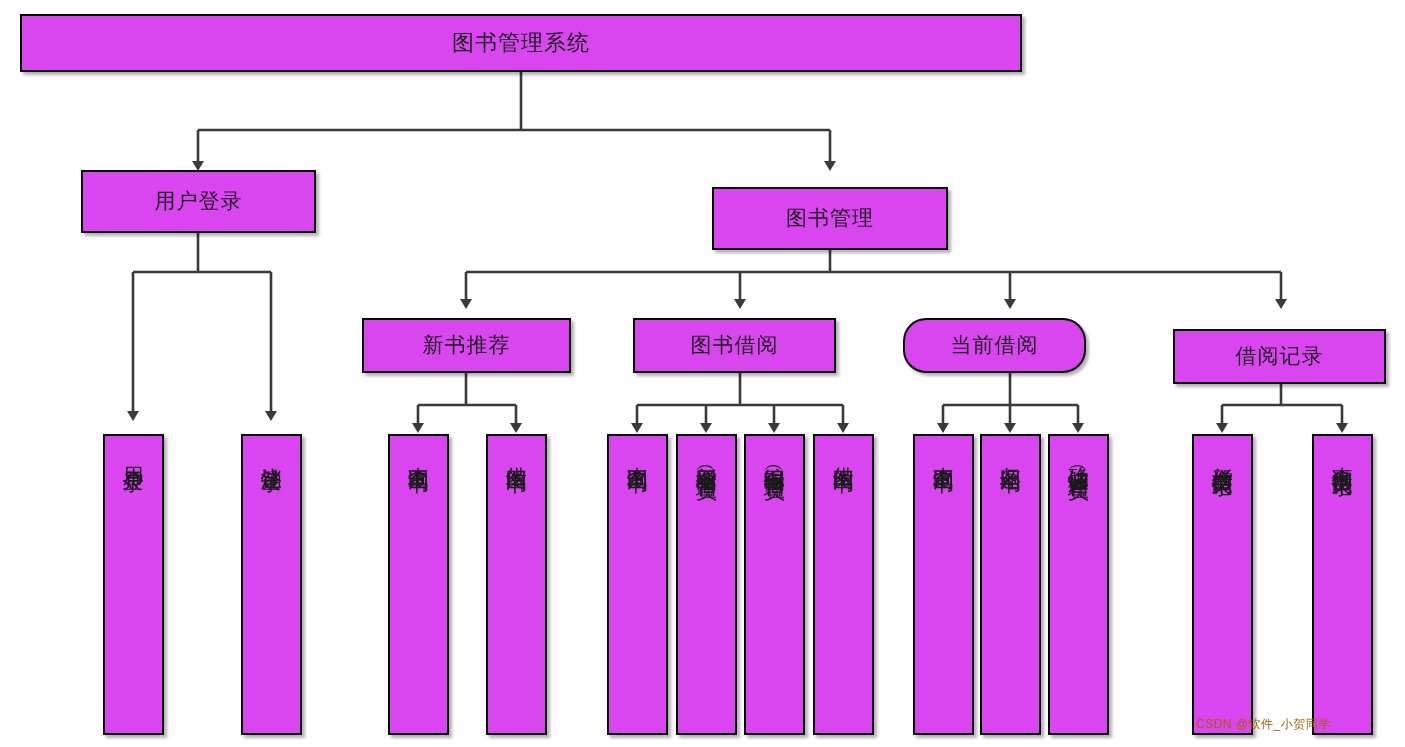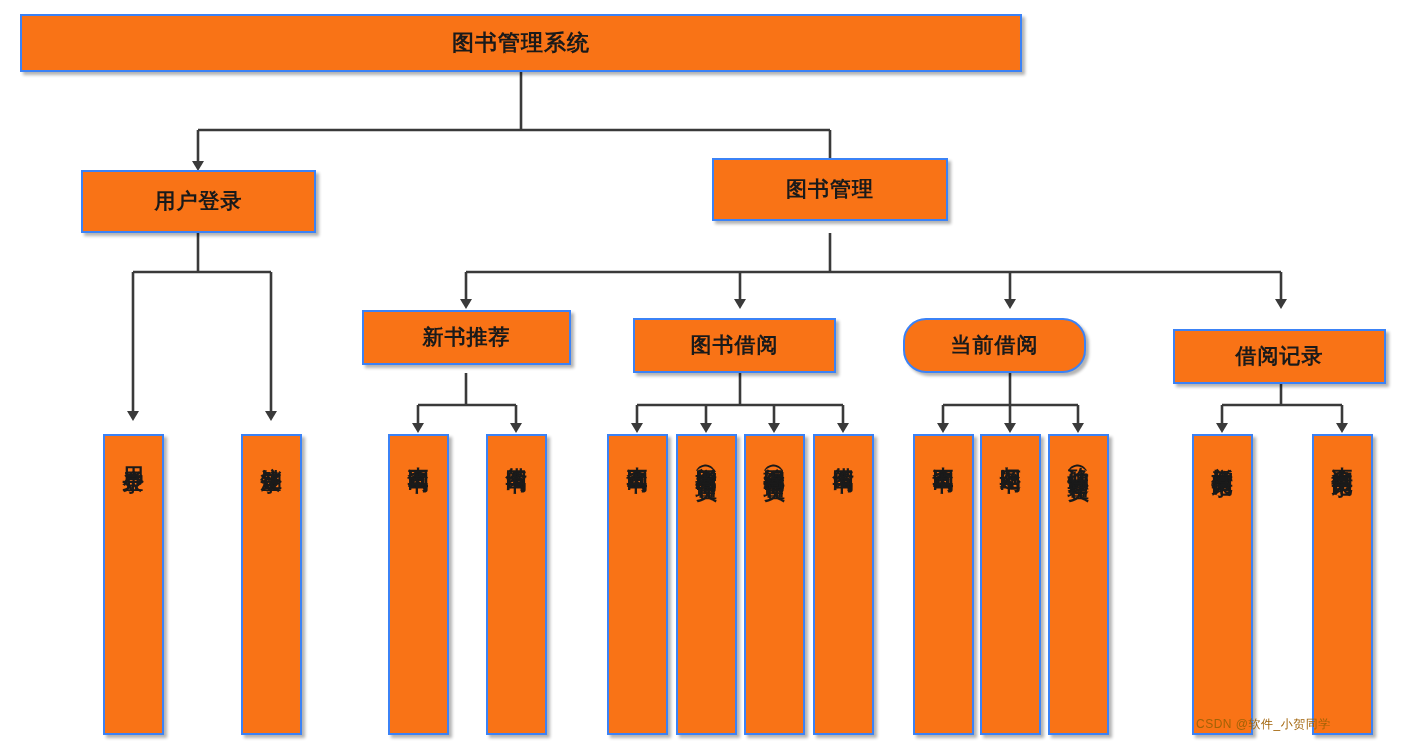--- a/index.html
+++ b/index.html
@@ -21,28 +21,27 @@
     position: absolute;
     left: 0;
     top: 0;
     width: 1405px;
     height: 747px;
     pointer-events: none;
   }
   .node {
     position: absolute;
     box-sizing: border-box;
-    background: #f97316;
-    border: 2px solid #3b82f6;
+    background: #d946ef;
+    border: 2px solid #000000;
     box-shadow: 3px 3px 3px rgba(0,0,0,0.30);
     display: flex;
     align-items: center;
     justify-content: center;
     color: #1a1a1a;
-    font-weight: bold;
   }
   .node .label {
     font-size: 21px;
     line-height: 1.05;
     letter-spacing: 1px;
     white-space: nowrap;
     text-align: center;
   }
   .node.vertical {
     align-items: flex-start;
@@ -124,25 +123,25 @@
     </g>
   </svg>
 
   <div class="node root" style="left:20px; top:14px; width:1002px; height:58px;">
     <span class="label">图书管理系统</span>
   </div>
 
   <div class="node" style="left:81px; top:170px; width:235px; height:63px;">
     <span class="label">用户登录</span>
   </div>
-  <div class="node" style="left:712px; top:158px; width:236px; height:63px;">
+  <div class="node" style="left:712px; top:187px; width:236px; height:63px;">
     <span class="label">图书管理</span>
   </div>
 
-  <div class="node" style="left:362px; top:310px; width:209px; height:55px;">
+  <div class="node" style="left:362px; top:318px; width:209px; height:55px;">
     <span class="label">新书推荐</span>
   </div>
   <div class="node" style="left:633px; top:318px; width:203px; height:55px;">
     <span class="label">图书借阅</span>
   </div>
   <div class="node" style="left:903px; top:318px; width:183px; height:55px;border-radius:23px;">
     <span class="label">当前借阅</span>
   </div>
   <div class="node" style="left:1173px; top:329px; width:213px; height:55px;">
     <span class="label">借阅记录</span>

